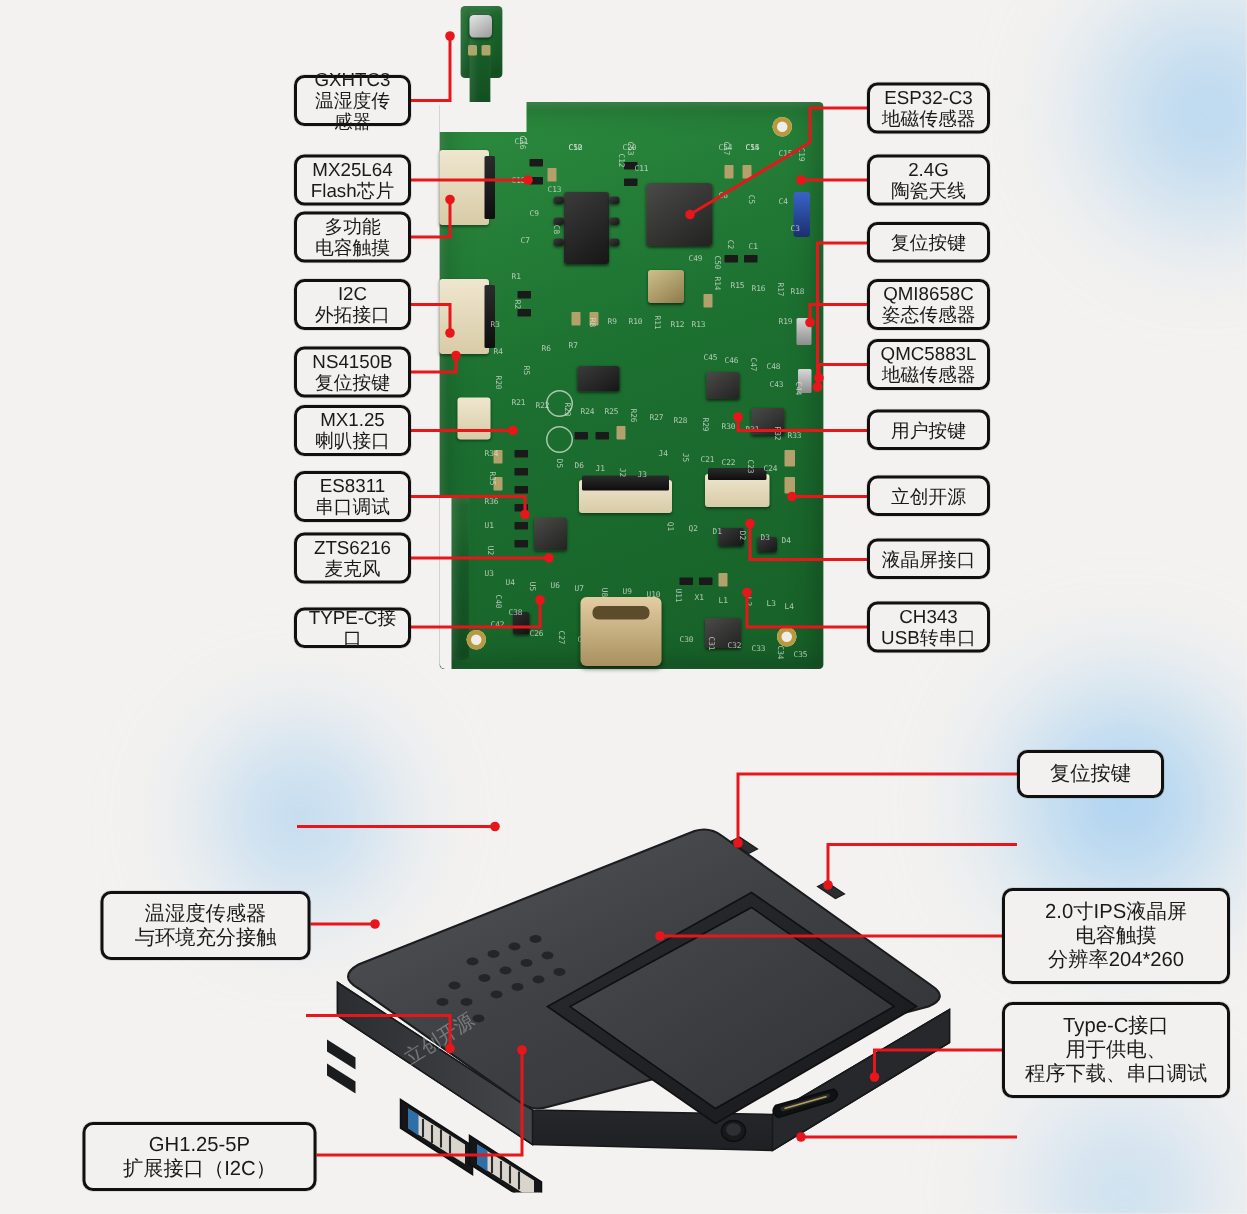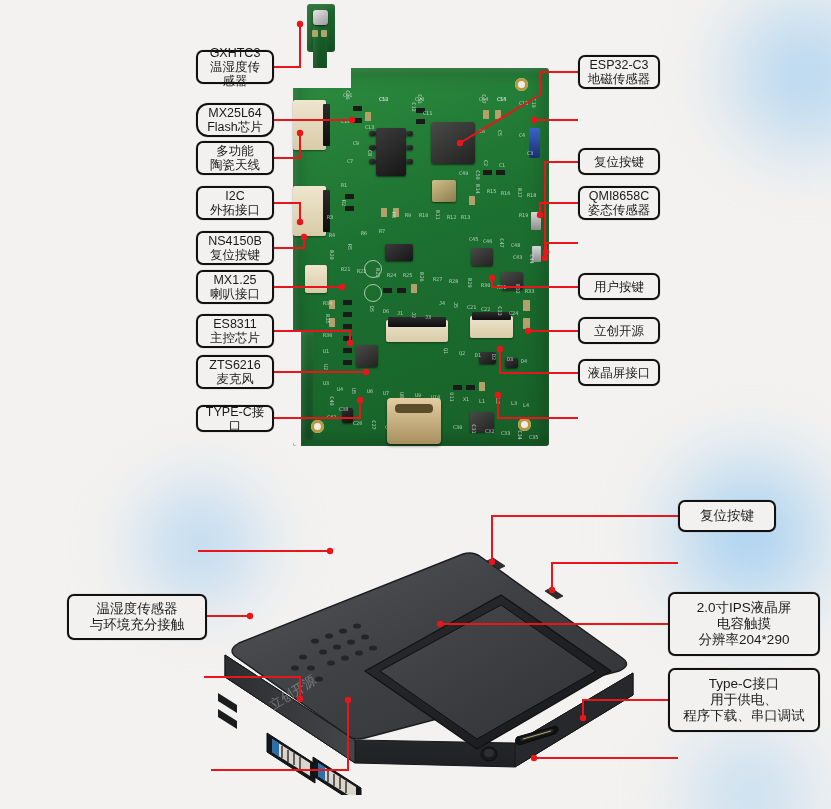--- a/index.html
+++ b/index.html
@@ -469,85 +469,101 @@
       </g>
 
       <text x="58" y="215" fill="#e9e6e3" opacity=".35" font-size="13" transform="rotate(-32 58 215)" font-family="Liberation Sans, sans-serif">立创开源</text>
     </svg>
   </div>
 
   <div class="label" style="left:196px;top:50px;width:78px;height:34px;">
     <span>GXHTC3
 温湿度传感器</span>
   </div>
-  <div class="label" style="left:196px;top:103px;width:78px;height:34px;border-radius:12px;">
+  <div class="label" style="left:196px;top:103px;width:78px;height:34px;">
     <span>MX25L64
 Flash芯片</span>
   </div>
   <div class="label" style="left:196px;top:141px;width:78px;height:34px;">
     <span>多功能
-陶瓷天线</span>
+电容触摸</span>
   </div>
   <div class="label" style="left:196px;top:186px;width:78px;height:34px;">
     <span>I2C
 外拓接口</span>
   </div>
   <div class="label" style="left:196px;top:231px;width:78px;height:34px;">
     <span>NS4150B
 复位按键</span>
   </div>
   <div class="label" style="left:196px;top:270px;width:78px;height:34px;">
     <span>MX1.25
 喇叭接口</span>
   </div>
   <div class="label" style="left:196px;top:314px;width:78px;height:34px;">
     <span>ES8311
-主控芯片</span>
+串口调试</span>
   </div>
   <div class="label" style="left:196px;top:355px;width:78px;height:34px;">
     <span>ZTS6216
 麦克风</span>
   </div>
   <div class="label" style="left:196px;top:405px;width:78px;height:27px;">
     <span>TYPE-C接口</span>
   </div>
 
   <div class="label" style="left:578px;top:55px;width:82px;height:34px;">
     <span>ESP32-C3
 地磁传感器</span>
   </div>
+  <div class="label" style="left:578px;top:103px;width:82px;height:34px;">
+    <span>2.4G
+陶瓷天线</span>
+  </div>
   <div class="label" style="left:578px;top:148px;width:82px;height:27px;">
     <span>复位按键</span>
   </div>
   <div class="label" style="left:578px;top:186px;width:82px;height:34px;">
     <span>QMI8658C
 姿态传感器</span>
   </div>
+  <div class="label" style="left:578px;top:226px;width:82px;height:34px;">
+    <span>QMC5883L
+地磁传感器</span>
+  </div>
   <div class="label" style="left:578px;top:273px;width:82px;height:27px;">
     <span>用户按键</span>
   </div>
   <div class="label" style="left:578px;top:317px;width:82px;height:27px;">
     <span>立创开源</span>
   </div>
   <div class="label" style="left:578px;top:359px;width:82px;height:27px;">
     <span>液晶屏接口</span>
+  </div>
+  <div class="label" style="left:578px;top:401px;width:82px;height:34px;">
+    <span>CH343
+USB转串口</span>
   </div>
 
   <div class="label big" style="left:67px;top:594px;width:140px;height:46px;">
     <span>温湿度传感器
 与环境充分接触</span>
   </div>
+  <div class="label big" style="left:55px;top:748px;width:156px;height:46px;">
+    <span>GH1.25-5P
+扩展接口（I2C）</span>
+  </div>
 
   <div class="label big" style="left:678px;top:500px;width:98px;height:32px;">
     <span>复位按键</span>
   </div>
   <div class="label big" style="left:668px;top:592px;width:152px;height:64px;">
     <span>2.0寸IPS液晶屏
 电容触摸
-分辨率204*290</span>
+分辨率204*260</span>
   </div>
   <div class="label big" style="left:668px;top:668px;width:152px;height:64px;">
     <span>Type-C接口
 用于供电、
 程序下载、串口调试</span>
   </div>
 
 </div>
 
 </body></html>

